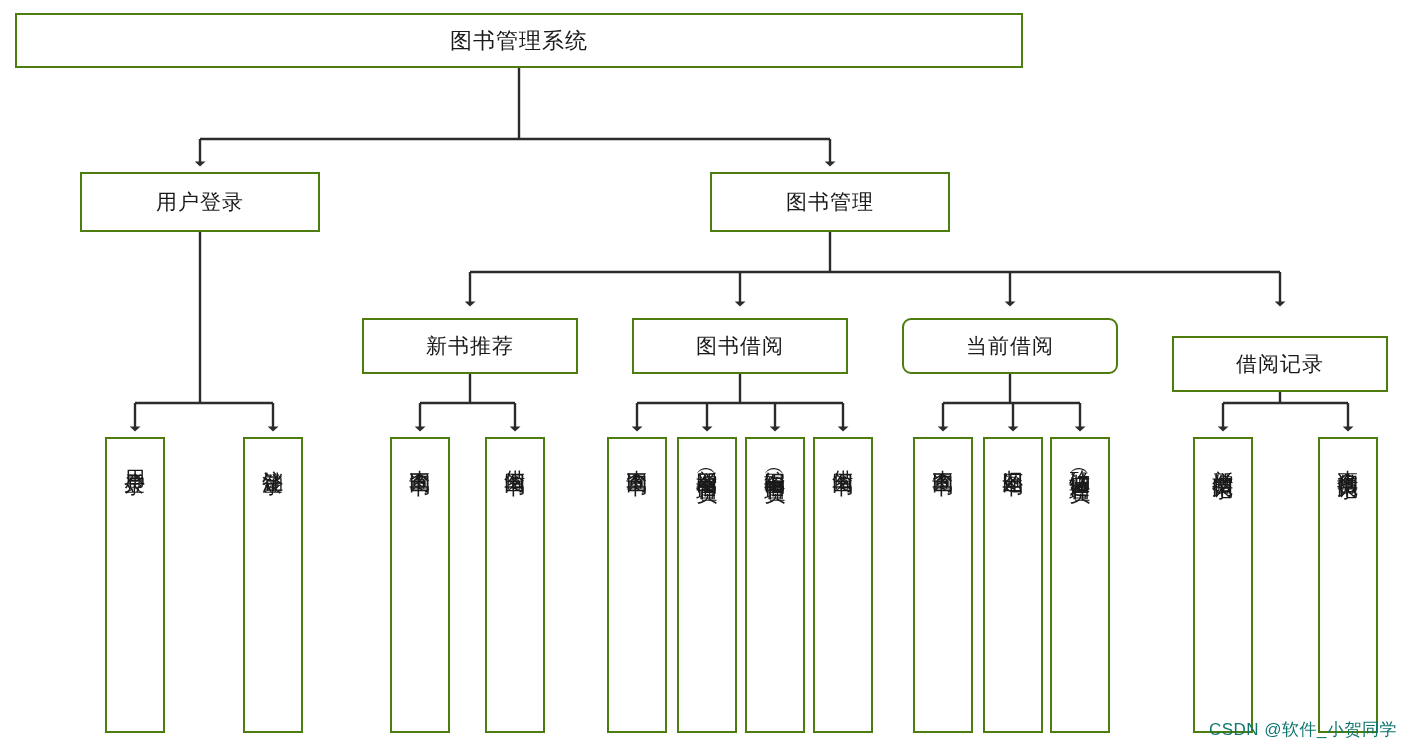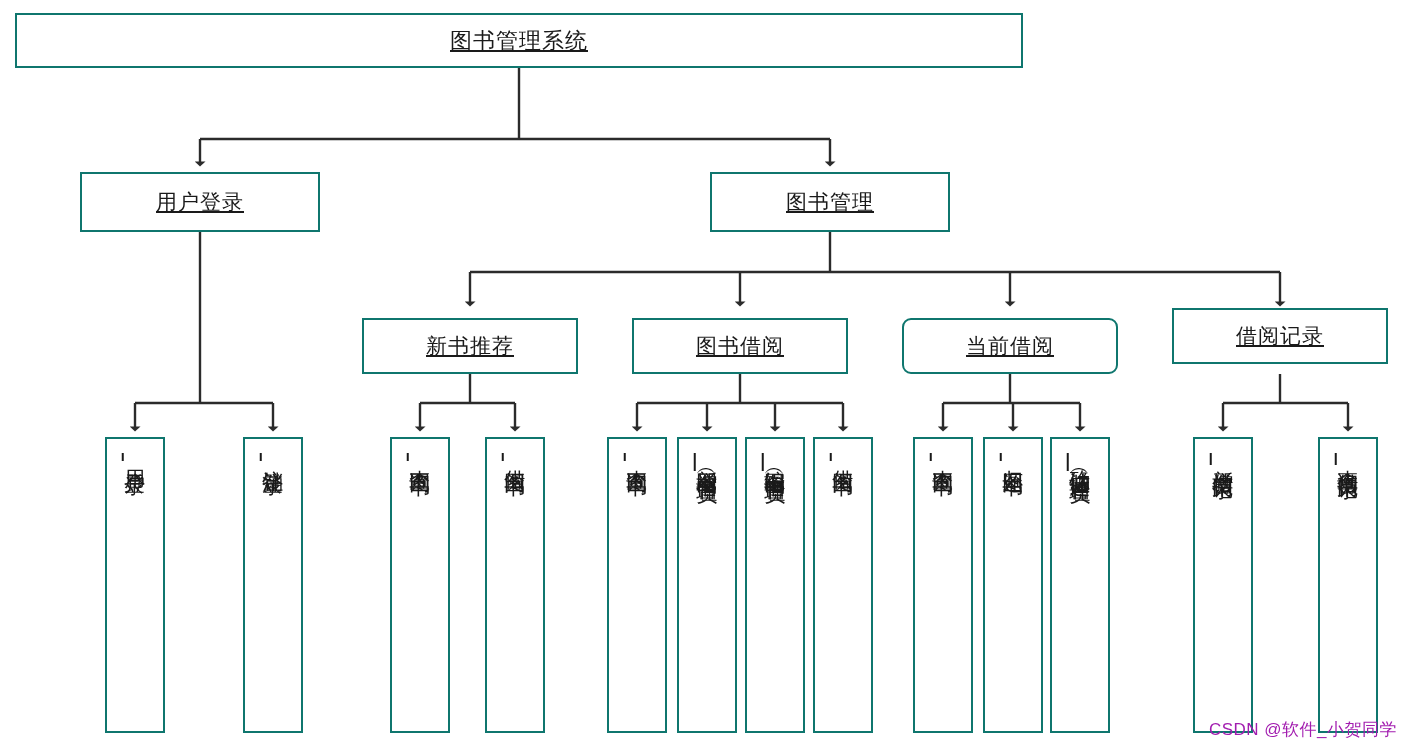--- a/index.html
+++ b/index.html
@@ -23,26 +23,25 @@
     left: 0;
     top: 0;
     width: 1405px;
     height: 747px;
     pointer-events: none;
   }
   .node {
     position: absolute;
     box-sizing: border-box;
     background: #ffffff;
-    border: 2px solid #0f766e;
+    border: 2px solid #4d7c0f;
     display: flex;
     align-items: center;
     justify-content: center;
     color: #1a1a1a;
-    text-decoration: underline;
   }
   .node .node-label {
     display: block;
     text-align: center;
     line-height: 1.15;
     white-space: nowrap;
   }
   
   .node.horiz .node-label {
     font-size: 21px;
@@ -64,21 +63,21 @@
     line-height: 1.12;
     letter-spacing: 2px;
     white-space: normal;
     max-height: 268px;
   }
   #watermark {
     position: absolute;
     right: 8px;
     bottom: 6px;
     font-size: 17px;
-    color: #a21caf;
+    color: #0f766e;
     letter-spacing: 0.5px;
     white-space: nowrap;
     user-select: none;
   }
 </style>
 </head>
 <body>
 
 <div id="diagram-root">
 
@@ -147,21 +146,21 @@
 
   <div class="node horiz" style="left:710px; top:172px; width:240px; height:60px;">
     <span class="node-label">图书管理</span>
   </div>
   <div class="node horiz" style="left:632px; top:318px; width:216px; height:56px;">
     <span class="node-label">图书借阅</span>
   </div>
   <div class="node horiz" style="left:902px; top:318px; width:216px; height:56px;border-radius:9px;">
     <span class="node-label">当前借阅</span>
   </div>
-  <div class="node horiz" style="left:1172px; top:308px; width:216px; height:56px;">
+  <div class="node horiz" style="left:1172px; top:336px; width:216px; height:56px;">
     <span class="node-label">借阅记录</span>
   </div>
 
   <div class="node vert" style="left:105px; top:437px; width:60px; height:296px;">
     <span class="node-label">用户登录</span>
   </div>
   <div class="node vert" style="left:243px; top:437px; width:60px; height:296px;">
     <span class="node-label">注销登录</span>
   </div>
 

